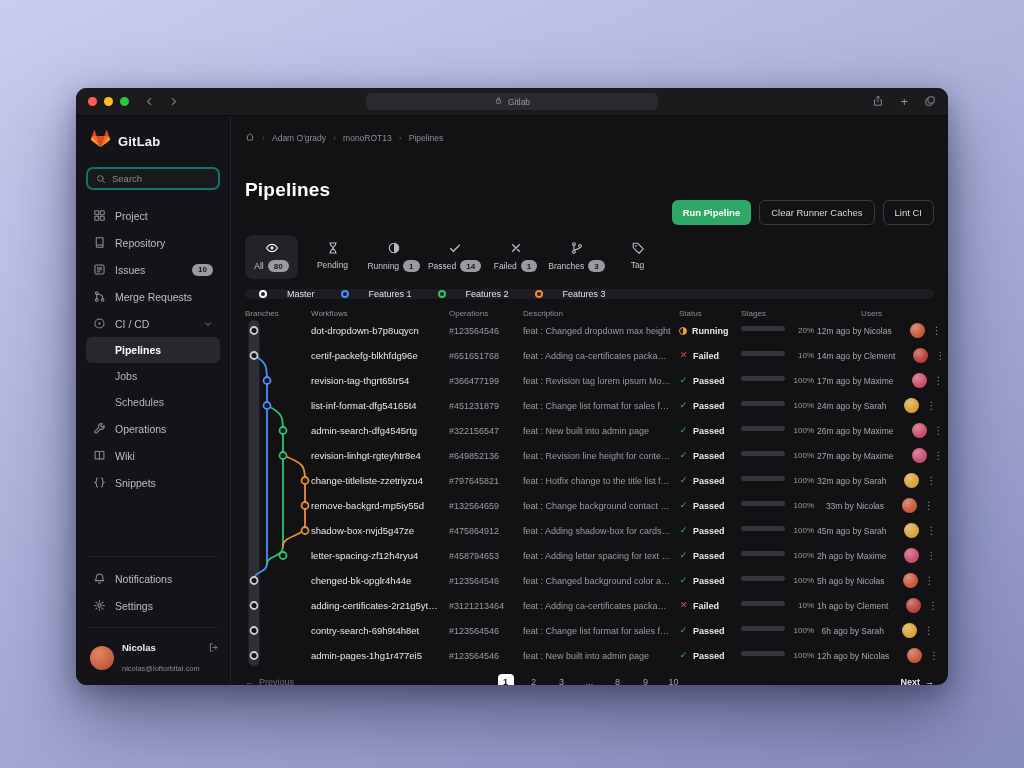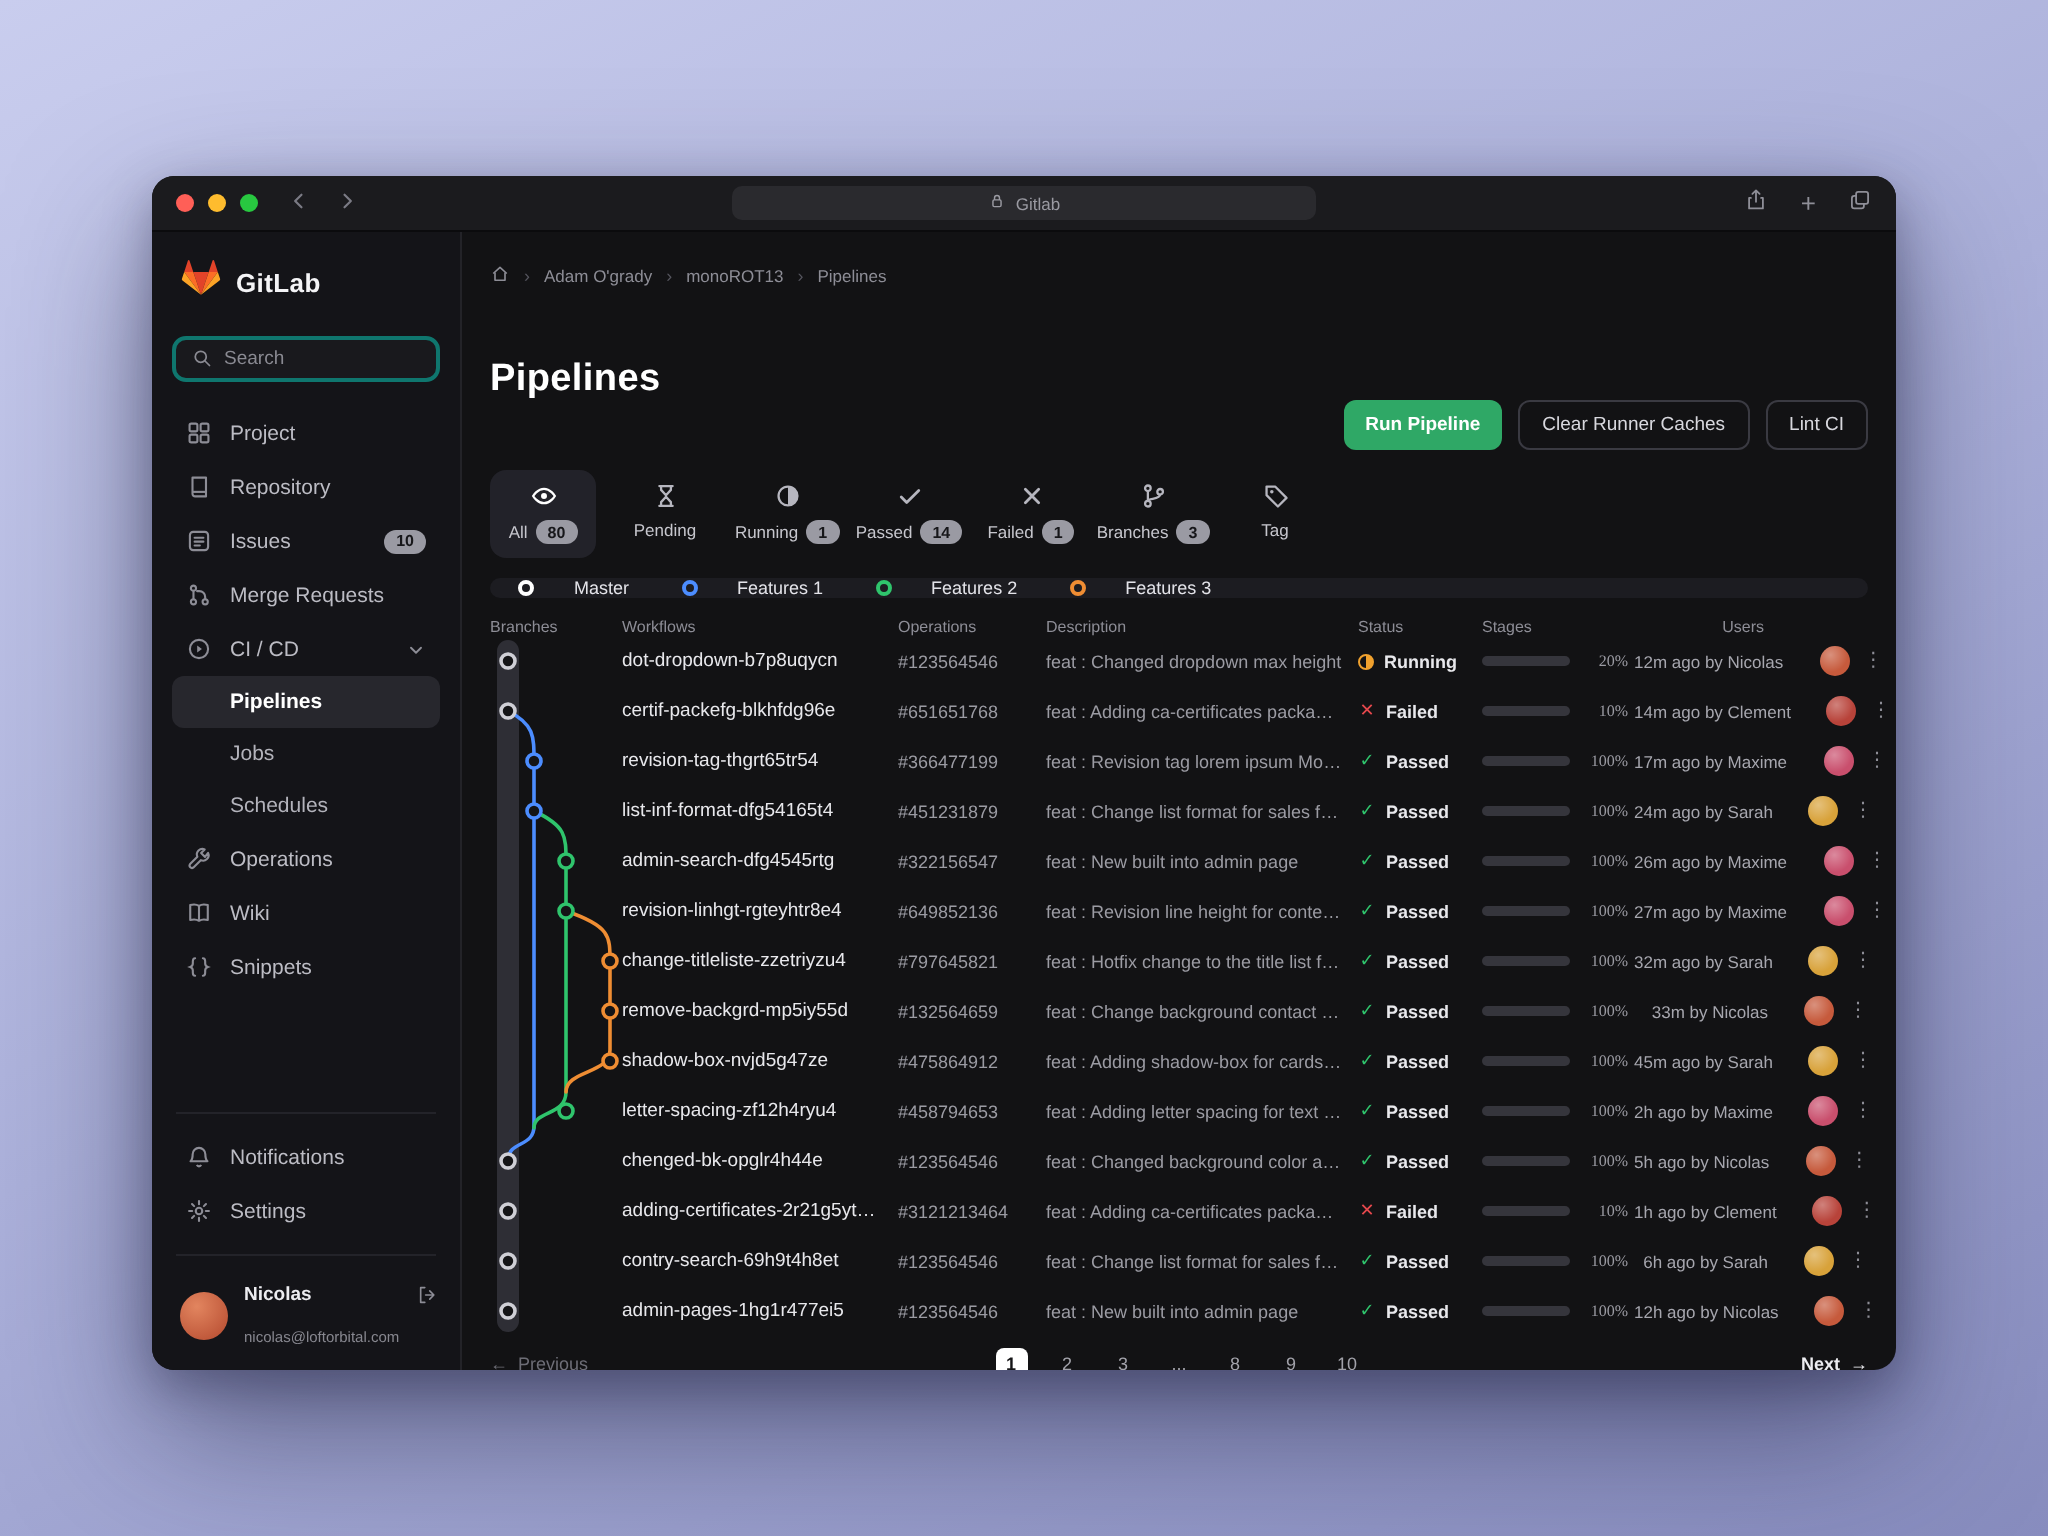--- a/index.html
+++ b/index.html
@@ -93,21 +93,21 @@
   .graph { position:absolute; left:0; top:0; width:70px; height:350px; overflow:visible; pointer-events:none; }
   .trow { height:25px; }
   .c-workflow { font-size:9.5px; color:#e8e8ec; white-space:nowrap; overflow:hidden; text-overflow:ellipsis; padding-right:8px; }
   .c-trigger,.c-desc { font-size:9px; color:#9b9ba3; white-space:nowrap; overflow:hidden; text-overflow:ellipsis; padding-right:8px; }
   .c-status { display:flex; align-items:center; gap:5px; font-size:9px; color:#e8e8ec; font-weight:600; }
   .sico { width:9px; height:9px; display:inline-flex; align-items:center; justify-content:center; font-size:9px; line-height:1; flex:none; }
   .st-passed .sico::before { content:"✓"; color:#2fc46c; font-weight:700; }
   .st-failed .sico::before { content:"✕"; color:#e5484d; font-weight:700; }
   .st-running .sico { width:8px; height:8px; border:1.5px solid #f0a12e; border-radius:50%;
     background:conic-gradient(#f0a12e 0 50%, transparent 50% 100%); }
-  .c-stage { display:flex; align-items:center; gap:7px;font-family:Liberation Serif, serif; }
+  .c-stage { display:flex; align-items:flex-start; gap:7px; }
   .bar { width:44px; height:5px; background:#35353c; border-radius:3px; overflow:hidden; flex:none; }
   .fill { height:100%; background:#2fc46c; border-radius:3px; }
   .st-failed .fill { background:#e5484d; }
   .pct { font-size:8px; color:#9b9ba3; min-width:22px; text-align:right; }
   .c-time { font-size:8.5px; color:#a6a6ae; text-align:right; padding-right:12px; white-space:nowrap; }
   .c-av { display:flex; align-items:center; justify-content:flex-end; gap:7px; }
   .avatar { width:15px; height:15px; border-radius:50%; flex:none; }
   .kebab { color:#8d8d96; font-size:10px; line-height:1; }
   
   .pagination { display:flex; align-items:center; margin-top:9px; font-size:9px; position:relative; }

